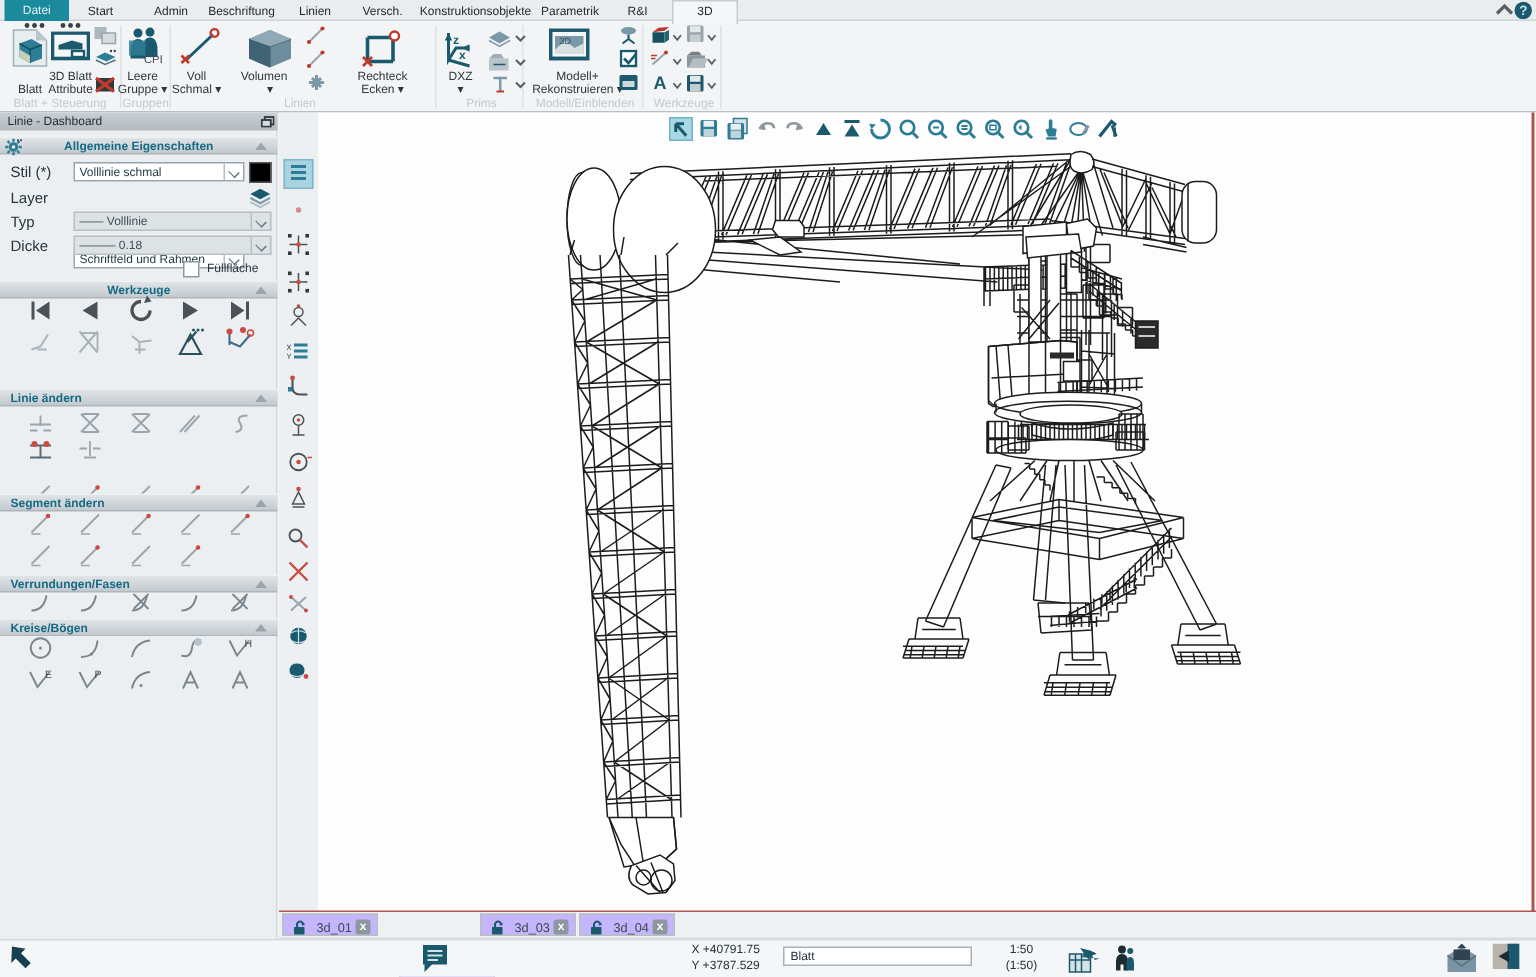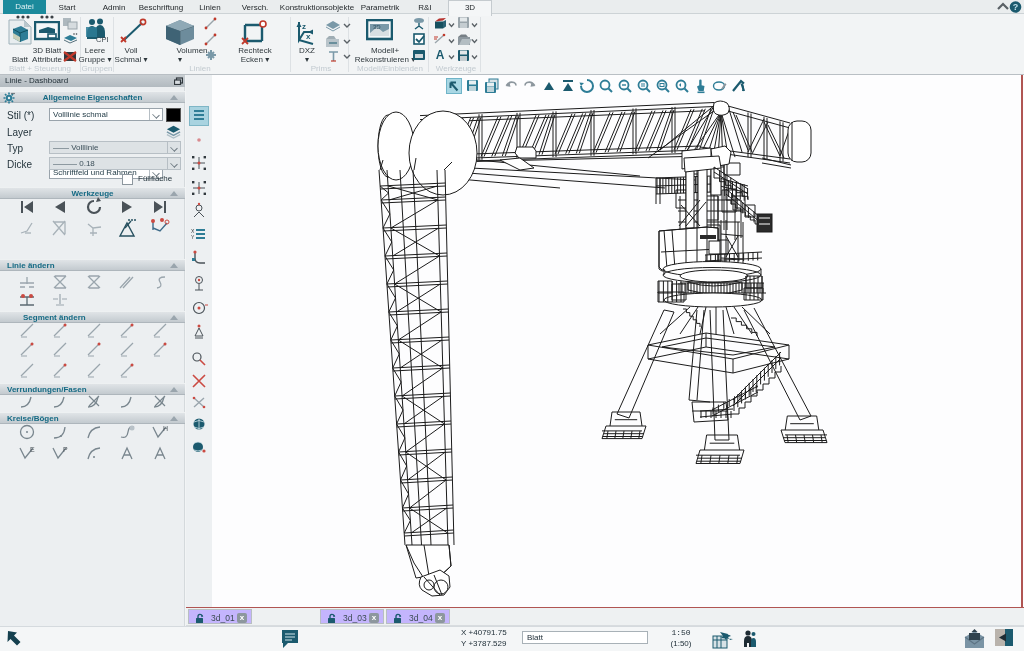--- a/index.html
+++ b/index.html
@@ -75,21 +75,21 @@
 <div class="rsep" style="left:480px"></div>
 <div class="glab" style="left:40px">Blatt + Steuerung</div>
 <div class="glab" style="left:97px">Gruppen</div>
 <div class="glab" style="left:200px">Linien</div>
 <div class="glab" style="left:321px">Prims</div>
 <div class="glab" style="left:390px">Modell/Einblenden</div>
 <div class="glab" style="left:456px">Werkzeuge</div>
 <div class="rlab1" style="left:47px">3D Blatt</div>
 <div class="rlab1" style="left:95px">Leere</div>
 <div class="rlab1" style="left:131px">Voll</div>
-<div class="rlab1" style="left:192px">Volumen</div>
+<div class="rlab1" style="left:176px">Volumen</div>
 <div class="rlab1" style="left:255px">Rechteck</div>
 <div class="rlab1" style="left:307px">DXZ</div>
 <div class="rlab1" style="left:385px">Modell+</div>
 <div class="rlab2" style="left:20px">Blatt</div>
 <div class="rlab2" style="left:47px">Attribute</div>
 <div class="rlab2" style="left:95px">Gruppe ▾</div>
 <div class="rlab2" style="left:131px">Schmal ▾</div>
 <div class="rlab2" style="left:180px">▾</div>
 <div class="rlab2" style="left:255px">Ecken ▾</div>
 <div class="rlab2" style="left:307px">▾</div>
@@ -396,21 +396,21 @@
       <path d="M20 448l5 10 8-10" stroke="#79868e" stroke-width="1.3" fill="none"></path>
       <text x="30" y="452" font-size="7" fill="#4a5258" font-family="Liberation Sans">E</text>
       <path d="M53 448l5 10 8-10" stroke="#79868e" stroke-width="1.3" fill="none"></path>
       <text x="63" y="452" font-size="7" fill="#4a5258" font-family="Liberation Sans">P</text>
       <path d="M88 459q2-10 12-11" stroke="#79868e" stroke-width="1.3" fill="none"></path>
       <circle cx="94" cy="457" r="1" fill="#79868e"></circle>
       <path d="M122 459l5-11 5 11M123.5 455h7" stroke="#79868e" stroke-width="1.3" fill="none"></path>
       <path d="M155 459l5-11 5 11M156.5 455h7" stroke="#79868e" stroke-width="1.3" fill="none"></path>
     </svg>
 <div class="phead" style="top:259px;padding-left:7px;line-height:12px;">Linie ändern<span class="tri"></span></div>
-<div class="phead" style="top:311px;padding-left:23px;line-height:12px;">Segment ändern<span class="tri"></span></div>
+<div class="phead" style="top:329px;padding-left:7px;line-height:12px;">Segment ändern<span class="tri"></span></div>
 <div class="phead" style="top:383px;padding-left:7px;line-height:12px;">Verrundungen/Fasen<span class="tri"></span></div>
 <div class="phead" style="top:412px;padding-left:7px;line-height:12px;">Kreise/Bögen<span class="tri"></span></div>
 <div id="strip"></div>
 <div class="abs" style="left:189px;top:106px;width:20px;height:20px;background:#a9d3e0;border:1px solid #7fb6c6;"></div>
 <svg class="abs" style="left:186px;top:75px" width="26" height="551" viewBox="186 75 26 551">
       <g stroke="#2e7d96" stroke-width="2">
         <path d="M194 111h10M194 115h10M194 119h10"></path>
       </g>
       <circle cx="199" cy="140" r="1.8" fill="#d98a8f"></circle>
       <g stroke="#4a5258" stroke-width="1">
@@ -624,21 +624,21 @@
 <svg class="abs" style="left:6px;top:629px" width="17" height="17" viewBox="0 0 17 17">
       <path d="M2 2l9 1.5-3 3 6.5 6.5-3.5 3.5-6.5-6.5-3 3z" fill="#15404f"></path>
     </svg>
 <svg class="abs" style="left:280px;top:628px" width="20" height="21" viewBox="0 0 20 21">
       <path d="M2 2h16v13H8l-5 5v-5H2z" fill="#1b5a6e"></path>
       <path d="M5 6h10M5 9h10M5 12h7" stroke="#cfe3ea" stroke-width="1.2"></path>
     </svg>
 <div class="stext" style="left:461px;top:628px;text-align:center;">X +40791.75</div>
 <div class="stext" style="left:461px;top:639px;">Y +3787.529</div>
 <div id="sinput">Blatt</div>
-<div class="stext" style="left:681px;top:628px;transform:translateX(-50%);font-family:Liberation Mono, monospace;">1:50</div>
+<div class="stext" style="left:681px;top:628px;transform:translateX(-50%);">1:50</div>
 <div class="stext" style="left:681px;top:639px;transform:translateX(-50%);">(1:50)</div>
 <svg class="abs" style="left:711px;top:630px" width="25" height="20" viewBox="0 0 25 20">
       <rect x="2" y="6" width="14" height="12" fill="#d7e2e6" stroke="#1b5a6e"></rect>
       <path d="M2 10h14M6 6v12M10 6v12" stroke="#1b5a6e"></path>
       <path d="M10 8q6-6 10-2l-3 1 2 3 3-1" fill="#1b5a6e"></path>
       <path d="M9 2l8 2-2 6" fill="#1b5a6e"></path>
     </svg>
 <svg class="abs" style="left:742px;top:629px" width="16" height="21" viewBox="0 0 16 21">
       <circle cx="6" cy="4" r="2.6" fill="#1d2b33"></circle>
       <path d="M2 12q0-5 4-5t4 5v6h-3v-4h-2v4H2z" fill="#1d2b33"></path>

